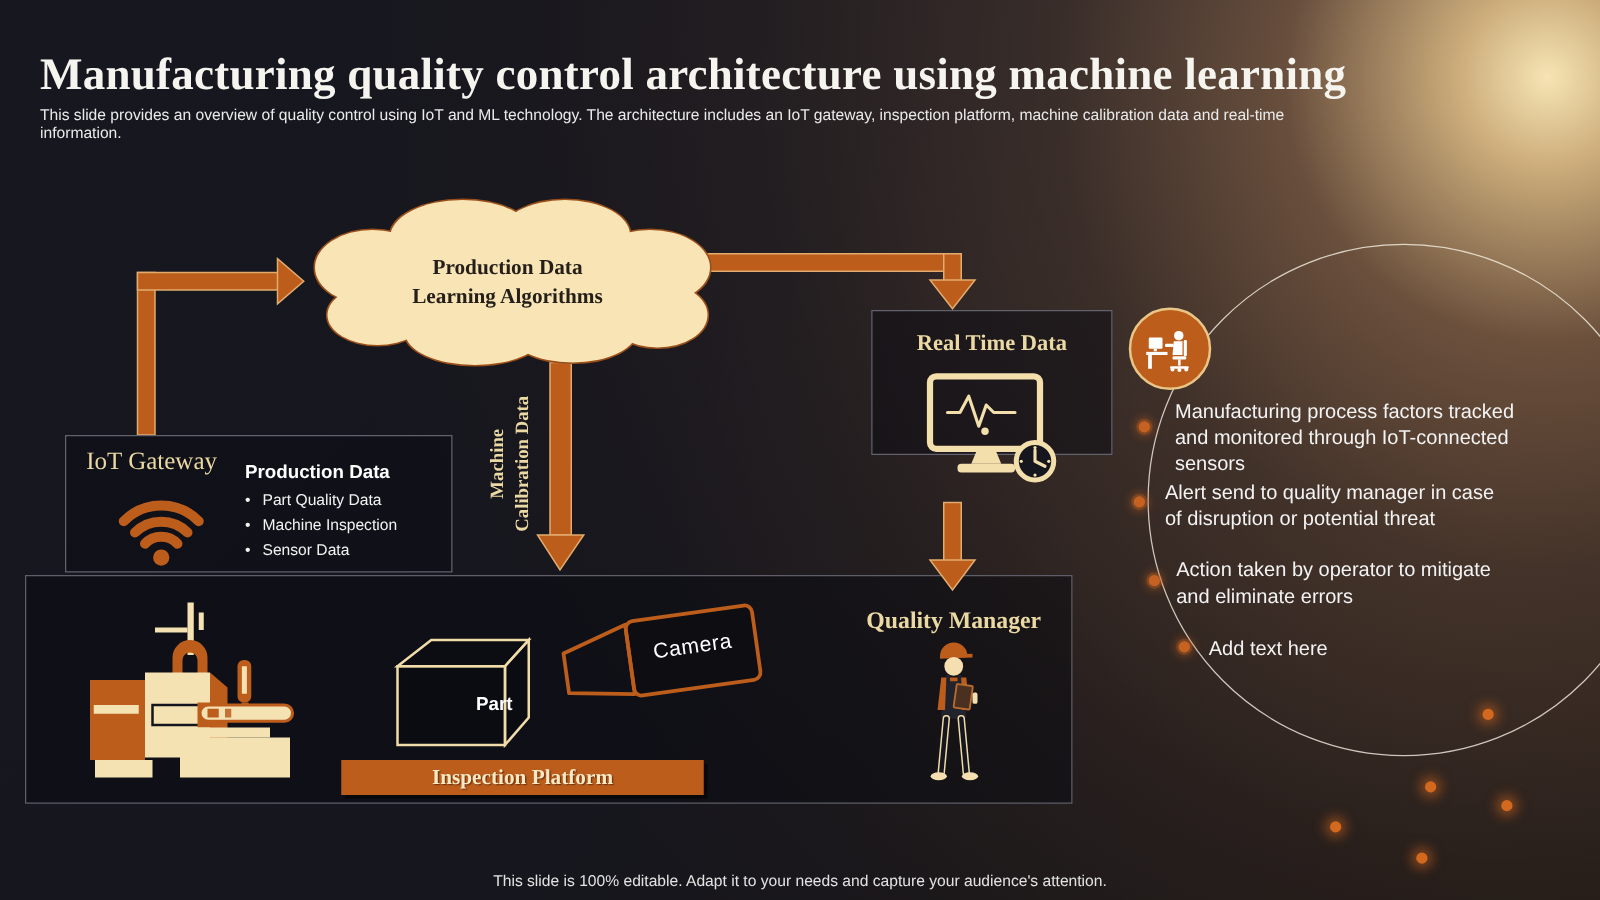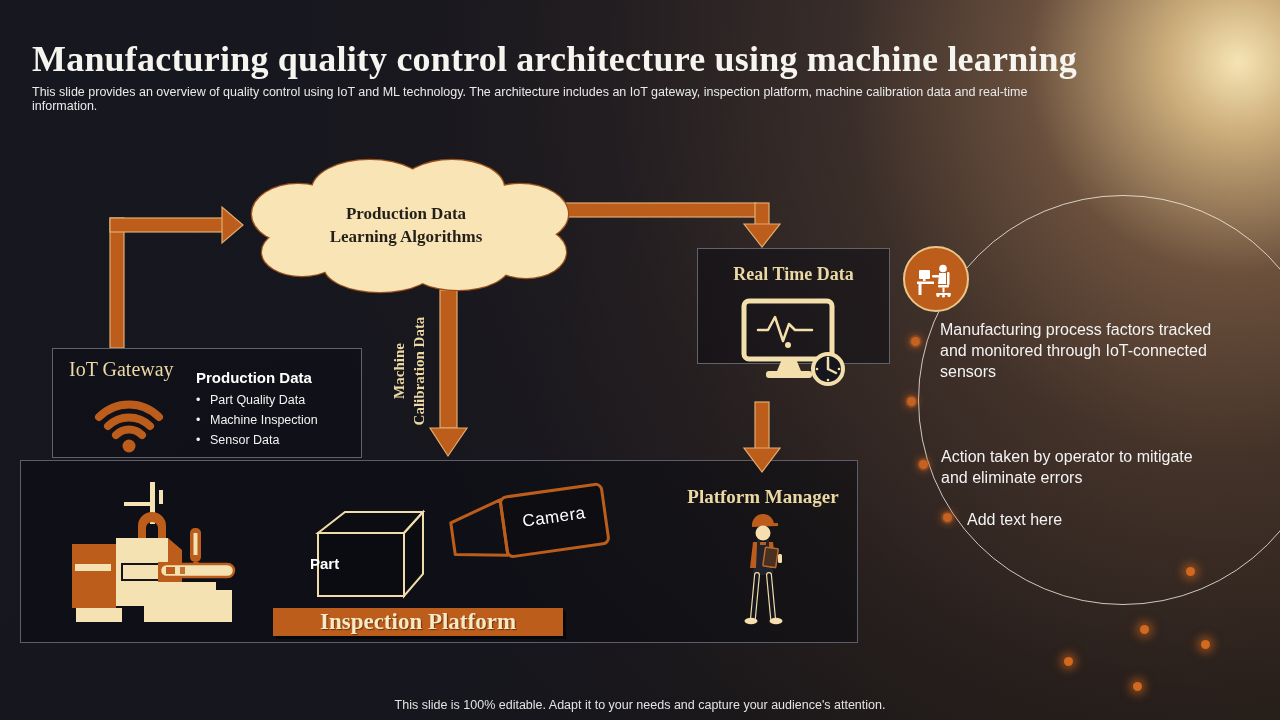--- a/index.html
+++ b/index.html
@@ -68,32 +68,32 @@
   .w-item { z-index:3; color:#F3F3F3; font-size:16px; line-height:1.32; }
   .w-dot { width:9px; height:9px; border-radius:50%; background:#C56221; z-index:3;
     box-shadow:0 0 0 2px rgba(197,98,33,0.30), 0 0 7px 3px rgba(197,98,33,0.45); }
 
   .panel { left:20px; top:460px; width:838px; height:183px; border:1px solid #5E5E68;
     background:rgba(8,10,16,0.5); z-index:1; }
 
   .machine { left:62px; top:478px; z-index:3; }
 
   .cube { left:310px; top:508px; width:118px; height:92px; z-index:3; }
-  .cube-label { position:absolute; left:0; top:47px; width:100px; text-align:left;
+  .cube-label { position:absolute; left:0; top:47px; width:100px; text-align:right;
     font-size:15px; font-weight:bold; color:#FFFFFF; }
 
   .camera { left:448px; top:488px; width:162px; height:76px; transform:rotate(-8deg); z-index:3; }
   .camera-label { position:absolute; left:56px; top:23px; width:102px; text-align:center;
     font-size:17px; color:#FFFFFF; letter-spacing:0.5px; }
 
   .platform-bar { left:273px; top:608px; width:290px; height:28px; background:#BC5D1C;
     display:flex; align-items:center; justify-content:center; z-index:3;
     box-shadow:3px 3px 0 rgba(0,0,0,0.5); }
   .platform-bar span { font-family:"Liberation Serif","DejaVu Serif",serif; font-weight:bold;
-    font-size:23px; color:#F7E9C4; text-shadow:1px 1px 1px rgba(60,20,0,0.6); }
+    font-size:17px; color:#F7E9C4; text-shadow:1px 1px 1px rgba(60,20,0,0.6); }
 
   .qm-title { left:670px; top:486px; width:186px; text-align:center; font-size:19px;
     font-weight:bold; color:#EBD9A4; z-index:3; }
   .qm-person { left:726px; top:512px; z-index:3; }
 
   .sparkle { width:9px; height:9px; border-radius:50%; background:#D2691E; z-index:2;
     box-shadow:0 0 9px 4px rgba(205,100,30,0.55); filter:blur(0.4px); }
 </style>
 </head>
 <body>
@@ -223,20 +223,21 @@
           <circle cx="27.5" cy="37" r="1.6"></circle>
       </g>
       <path d="M21,35 L34,35" stroke="#FFFFFF" stroke-width="2" stroke-linecap="round"></path>
     </svg>
   </div>
 
   <div class="abs w-dot" style="left:911px; top:337px;"></div>
   <div class="abs w-item" style="left:940px; top:319px; width:296px;">Manufacturing process factors tracked and monitored through IoT-connected sensors</div>
 
   <div class="abs w-dot" style="left:907px; top:397px;"></div>
+  <div class="abs w-item" style="left:932px; top:384px; width:268px;">Alert send to quality manager in case of disruption or potential threat</div>
 
   <div class="abs w-dot" style="left:919px; top:460px;"></div>
   <div class="abs w-item" style="left:941px; top:446px; width:276px;">Action taken by operator to mitigate and eliminate errors</div>
 
   <div class="abs w-dot" style="left:943px; top:513px;"></div>
   <div class="abs w-item" style="left:967px; top:509px; width:200px;">Add text here</div>
 
   <div class="abs panel"></div>
 
   <svg class="abs machine" width="178" height="152" viewBox="0 0 178 152">
@@ -275,21 +276,21 @@
       <rect x="56" y="6" width="102" height="60" rx="6" fill="rgba(0,0,0,0.18)" stroke="#BC5D1C" stroke-width="3"></rect>
       <polygon points="4,24 56,8 56,64 4,56" fill="none" stroke="#BC5D1C" stroke-width="3" stroke-linejoin="round"></polygon>
     </svg>
     <span class="camera-label">Camera</span>
   </div>
 
   <div class="abs platform-bar">
     <span>Inspection Platform</span>
   </div>
 
-  <div class="abs qm-title serif">Platform Manager</div>
+  <div class="abs qm-title serif">Quality Manager</div>
   <svg class="abs qm-person" width="70" height="118" viewBox="0 0 70 118">
     <polygon points="26,12 52,11 52,14 26,15" fill="#BC5D1C"></polygon>
     <path d="M26,13 A11,11 0 0,1 48,13 Z" fill="#BC5D1C"></path>
     <circle cx="37" cy="21" r="7.5" fill="#F5DFB0"></circle>
     <polygon points="27,30 47,30 50,56 24,56" fill="#BC5D1C"></polygon>
     <rect x="31" y="28" width="3" height="6" fill="#23232E"></rect>
     <rect x="40" y="28" width="3" height="6" fill="#23232E"></rect>
     <polygon points="31,33 43,33 44,56 30,56" fill="#23232E"></polygon>
     <g transform="rotate(8 45 46)">
       <rect x="38" y="36" width="13" height="19" rx="1" fill="#4A3020" stroke="#B86A2E" stroke-width="1.5"></rect>

